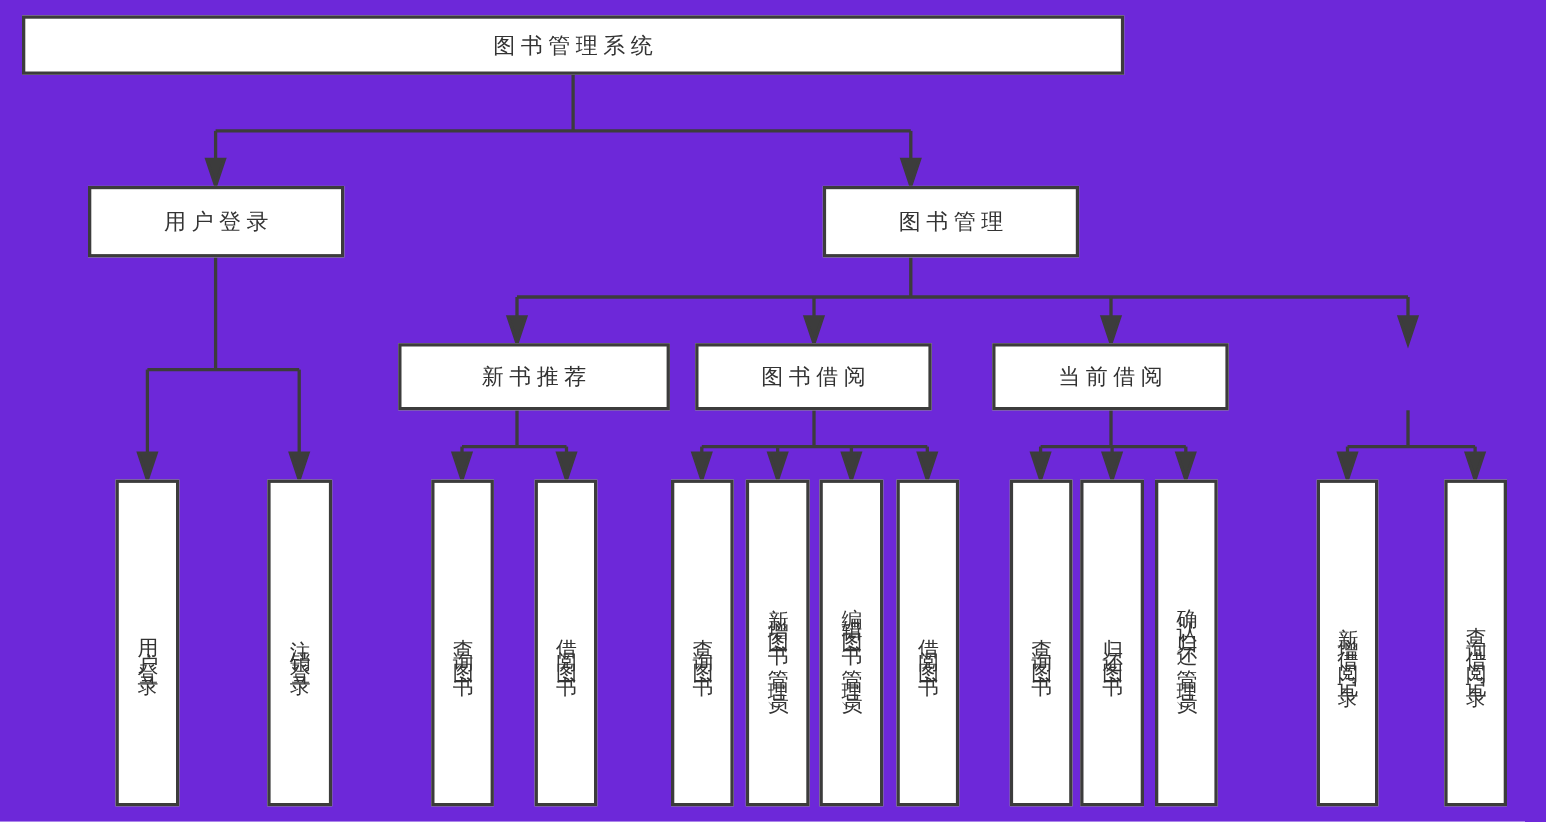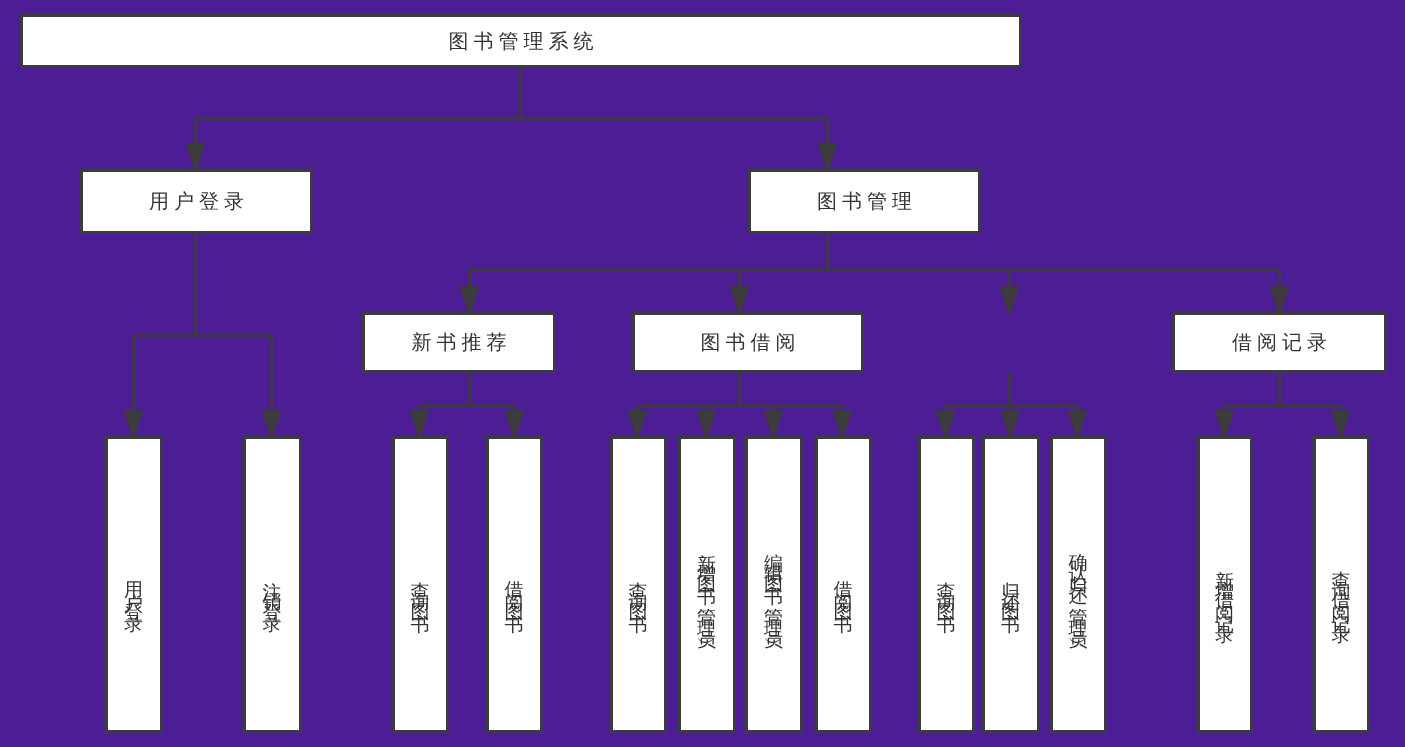--- a/index.html
+++ b/index.html
@@ -1,19 +1,19 @@
 <!DOCTYPE html>
 <html><head>
 <meta charset="utf-8">
 <style>
   html,body{margin:0;padding:0;background:#fff;}
   #stage{
     position:relative;
     width:1405px;height:747px;
-    background:#4c1d95;
+    background:#6d28d9;
     font-family:"DejaVu Sans","Liberation Sans",sans-serif;
     overflow:hidden;
   }
   #connectors{position:absolute;left:0;top:0;width:1405px;height:747px;z-index:1;}
   .node{
     position:absolute;
     background:#ffffff;
     border:3px solid #3c3c3c;
     box-sizing:border-box;
     display:flex;align-items:center;justify-content:center;
@@ -34,22 +34,22 @@
     font-size:21px;
     letter-spacing:1px;
     color:rgba(174,174,174,0.95);
     z-index:5;
     white-space:nowrap;
   }
   
   .n-root{left:20px;top:14px;width:1002px;height:54px;}
   .n-userlogin{left:80px;top:169px;width:233px;height:65px;}
   .n-bookmgmt{left:748px;top:169px;width:233px;height:65px;}
-  .n-newbook{left:362px;top:312px;width:194px;height:61px;}
-  .n-bookborrow{left:632px;top:312px;width:232px;height:61px;text-align:center;}
+  .n-newbook{left:362px;top:312px;width:247px;height:61px;}
+  .n-bookborrow{left:632px;top:312px;width:215px;height:61px;text-align:center;}
   .n-currentborrow{left:902px;top:312px;width:215px;height:61px;}
   .n-borrowrecord{left:1172px;top:312px;width:215px;height:61px;}
   .lf{top:436px;height:297px;}
   .lf-1a{left:105px;width:58px;}
   .lf-1b{left:243px;width:59px;}
   .lf-2a{left:392px;width:57px;}
   .lf-2b{left:486px;width:57px;}
   .lf-3a{left:610px;width:57px;}
   .lf-3b{left:678px;width:58px;}
   .lf-3c{left:745px;width:58px;}
@@ -143,21 +143,21 @@
     </g>
   </svg>
 
   <div class="node h-node n-root">图书管理系统</div>
 
   <div class="node h-node n-userlogin">用户登录</div>
   <div class="node h-node n-bookmgmt">图书管理</div>
 
   <div class="node h-node n-newbook">新书推荐</div>
   <div class="node h-node n-bookborrow">图书借阅</div>
-  <div class="node h-node n-borrowrecord">借阅记录</div>
+  <div class="node h-node n-currentborrow">当前借阅</div>
 
   <div class="node v-node lf lf-1a">用户登录</div>
   <div class="node v-node lf lf-1b">注销登录</div>
 
   <div class="node v-node lf lf-2a">查询图书</div>
   <div class="node v-node lf lf-2b">借阅图书</div>
 
   <div class="node v-node lf lf-3a">查询图书</div>
   <div class="node v-node lf lf-3b">新增图书（管理员）</div>
   <div class="node v-node lf lf-3c">编辑图书（管理员）</div>

